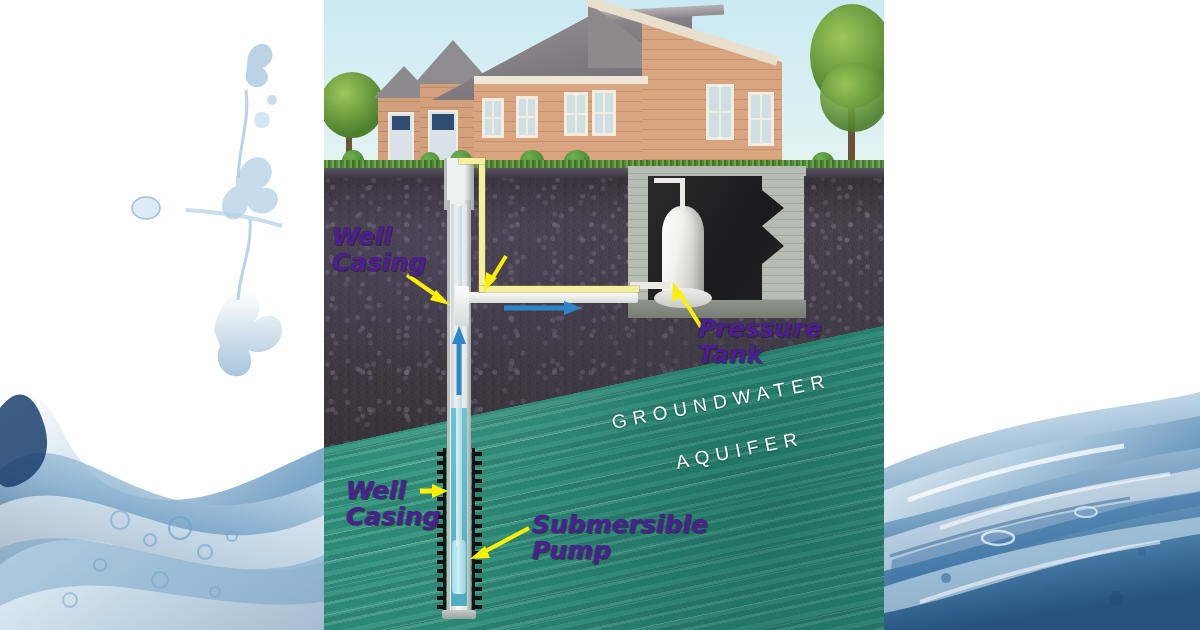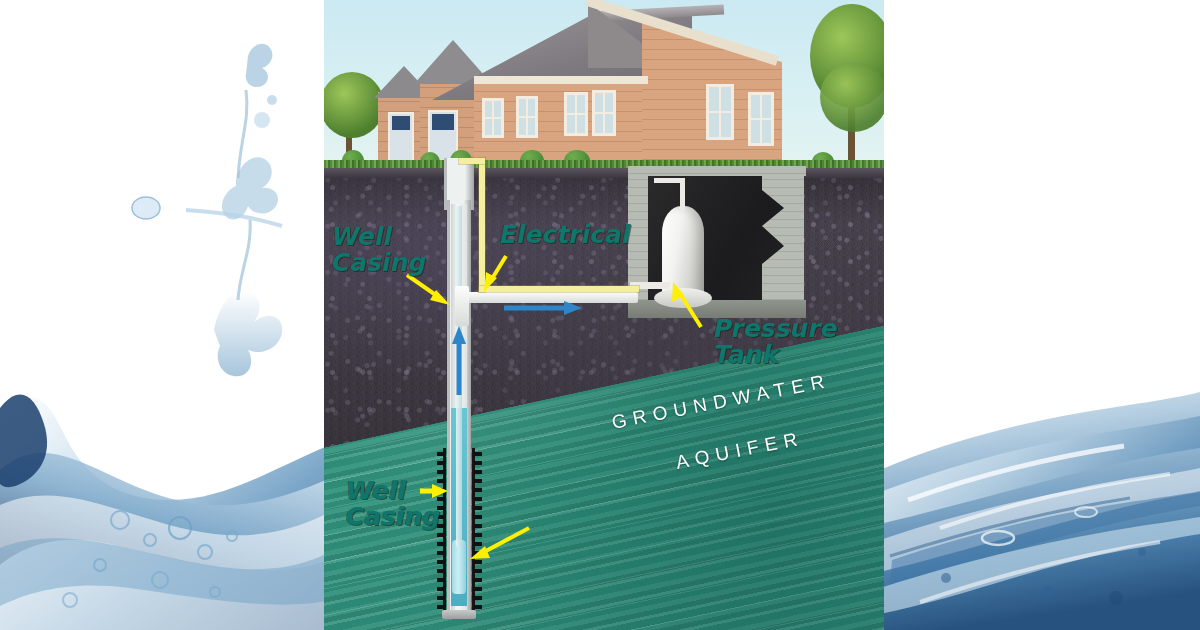--- a/index.html
+++ b/index.html
@@ -90,21 +90,21 @@
   .casing-inner{position:absolute;background:linear-gradient(90deg,#cdd2d2,#f6f8f7 40%,#dfe3e2 100%);}
   .well-pipe{position:absolute;background:linear-gradient(180deg,#fdfdfc,#d7dbd8);border-radius:2px;}
   .elec{position:absolute;background:#f4ef9d;box-shadow:0 0 0 1px rgba(160,150,60,.35);}
   .screen-bar{position:absolute;background:#141414;}
   .screen-teeth{position:absolute;
         background:repeating-linear-gradient(180deg,#111 0 4px,transparent 4px 9px);}
   .well-water{position:absolute;background:linear-gradient(180deg,#5ec4d2,#3fa7bd);opacity:.92;}
   .pump{position:absolute;background:linear-gradient(90deg,#9fdce6,#cdeff4 45%,#8fd0dc);border-radius:4px;}
 
   
-  .label{position:absolute;color:#0f766e;font-weight:bold;font-style:italic;
+  .label{position:absolute;color:#4c1d95;font-weight:bold;font-style:italic;
         font-family:"DejaVu Sans",sans-serif;line-height:1.02;
         text-shadow:1px 1px 0 rgba(30,30,10,.55),-1px 0 0 rgba(30,30,10,.35);
         white-space:pre-line;}
   .label-lg{font-size:25px;}
   .aq-text{position:absolute;color:#ffffff;font-family:"Liberation Sans",sans-serif;
         font-weight:normal;font-size:19px;letter-spacing:6.5px;
         text-shadow:0 1px 2px rgba(0,40,35,.55);white-space:nowrap;}
   svg.anno{position:absolute;left:0;top:0;width:560px;height:630px;pointer-events:none;overflow:visible;}
 </style>
 </head>
@@ -350,26 +350,27 @@
       </g>
       <g>
         <line x1="205" y1="528" x2="160" y2="552" stroke="#FFEF00" stroke-width="4"></line>
         <polygon points="146,559 166,558 161,546" fill="#FFEF00"></polygon>
       </g>
     </svg>
 
     <div class="label label-lg" style="left:8px;top:224px;">Well
 Casing</div>
 
-    <div class="label label-lg" style="left:176px;top:222px;">Electrical</div>
-
-    <div class="label label-lg" style="left:390px;top:316px;">Pressure
+
+    <div class="label label-lg" style="left:374px;top:316px;">Pressure
 Tank</div>
 
     <div class="label label-lg" style="left:22px;top:478px;">Well</div>
     <div class="label label-lg" style="left:22px;top:504px;">Casing</div>
 
+    <div class="label label-lg" style="left:208px;top:512px;">Submersible
+Pump</div>
 
     <div class="aq-text" style="left:288px;top:412px;transform:rotate(-11deg);transform-origin:0 50%;">GROUNDWATER</div>
     <div class="aq-text" style="left:352px;top:452px;transform:rotate(-11deg);transform-origin:0 50%;">AQUIFER</div>
 
   </div>
 </div>
 
 </body></html>

